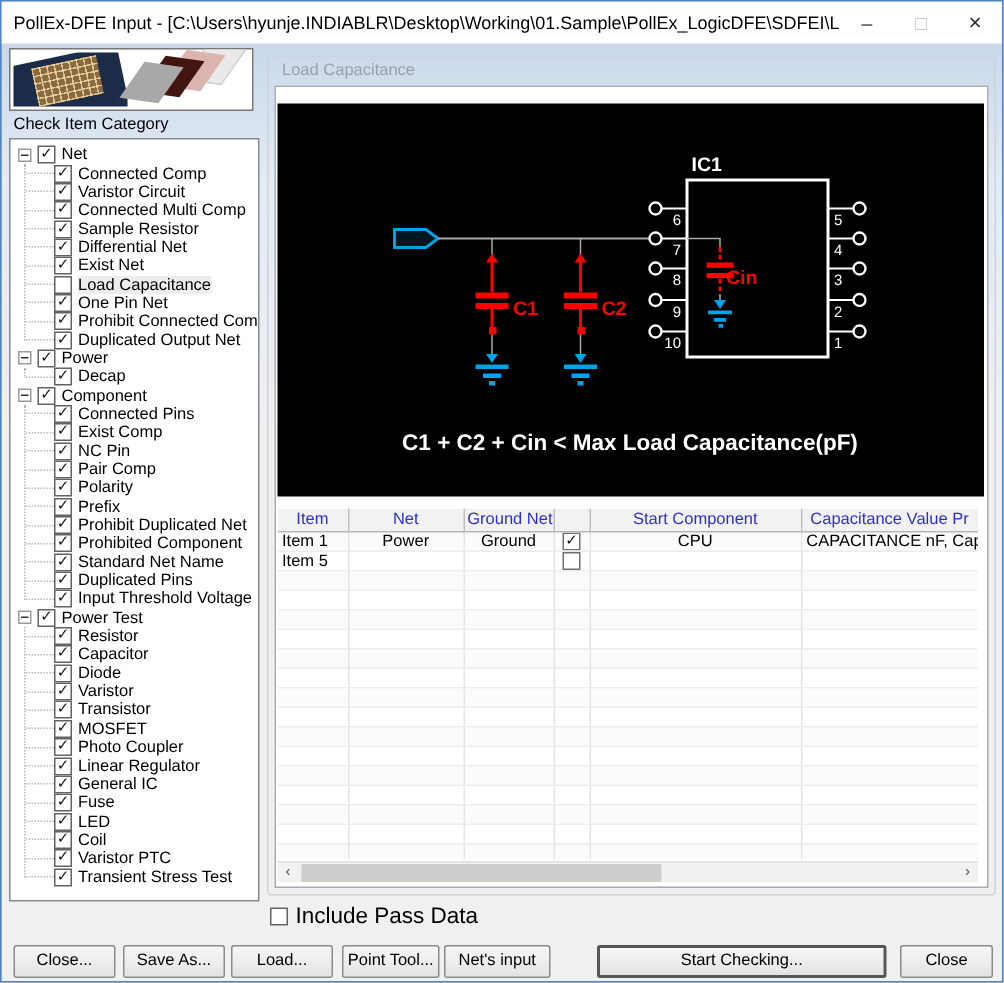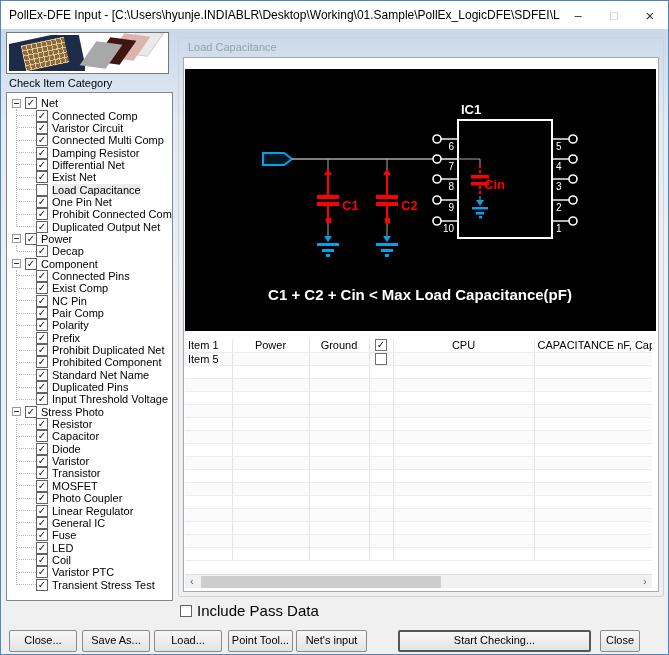--- a/index.html
+++ b/index.html
@@ -61,21 +61,21 @@
   .includepass .cb{margin-right:5px;}
   
   .btn{position:absolute;top:629px;height:22px;background:linear-gradient(180deg,#f7f7f7,#e3e3e3);border:1px solid #8a8a8a;border-radius:2px;font-size:11px;color:#000;text-align:center;line-height:19px;overflow:hidden;}
   .btn.default{border:2px solid #565656;line-height:17px;}
   .b-save{left:8px;width:68px;}
   .b-saveas{left:81px;width:68px;}
   .b-load{left:153px;width:68px;}
   .b-point{left:227px;width:65px;}
   .b-nets{left:295px;width:71px;}
   .b-start{left:397px;width:193px;}
-  .b-close{left:599px;width:40px;}
+  .b-close{left:599px;width:62px;}
 </style>
 </head>
 <body>
 
 <div class="window">
 
   <div class="titlebar">
     <div class="title-text">PollEx-DFE Input - [C:\Users\hyunje.INDIABLR\Desktop\Working\01.Sample\PollEx_LogicDFE\SDFEI\LDFE_Input.SDFEI]</div>
     <div class="winbtn">–</div>
     <div class="winbtn max">□</div>
@@ -111,21 +111,21 @@
       <div class="trow child">
           <span class="cb">✓</span>
           <span class="tlabel">Varistor Circuit</span>
         </div>
       <div class="trow child">
           <span class="cb">✓</span>
           <span class="tlabel">Connected Multi Comp</span>
         </div>
       <div class="trow child">
           <span class="cb">✓</span>
-          <span class="tlabel">Damping Resistor</span>
+          <span class="tlabel">Sample Resistor</span>
         </div>
       <div class="trow child">
           <span class="cb">✓</span>
           <span class="tlabel">Differential Net</span>
         </div>
       <div class="trow child">
           <span class="cb">✓</span>
           <span class="tlabel">Exist Net</span>
         </div>
       <div class="trow child">
@@ -206,21 +206,21 @@
         </div>
       <div class="trow child">
           <span class="cb">✓</span>
           <span class="tlabel">Input Threshold Voltage</span>
         </div>
     </div>
 
     <div class="trow parent">
       <span class="expand"></span>
       <span class="cb">✓</span>
-      <span class="tlabel">Stress Photo</span>
+      <span class="tlabel">Power Test</span>
     </div>
     <div class="children">
       <div class="trow child">
           <span class="cb">✓</span>
           <span class="tlabel">Resistor</span>
         </div>
       <div class="trow child">
           <span class="cb">✓</span>
           <span class="tlabel">Capacitor</span>
         </div>
@@ -380,20 +380,28 @@
     <table class="grid">
       <colgroup>
           <col style="width:47px">
           <col style="width:77px">
           <col style="width:60px">
           <col style="width:24px">
           <col style="width:141px">
           <col style="width:118px">
         </colgroup>
       <tbody>
+          <tr>
+        <th>Item</th>
+        <th>Net</th>
+        <th>Ground Net</th>
+        <th></th>
+        <th>Start Component</th>
+        <th>Capacitance Value Pr</th>
+      </tr>
       <tr>
         <td class="l">Item 1</td>
         <td>Power</td>
         <td>Ground</td>
         <td>
               <div class="gcb">✓</div>
             </td>
         <td>CPU</td>
         <td class="l">CAPACITANCE nF, Capa</td>
       </tr>

